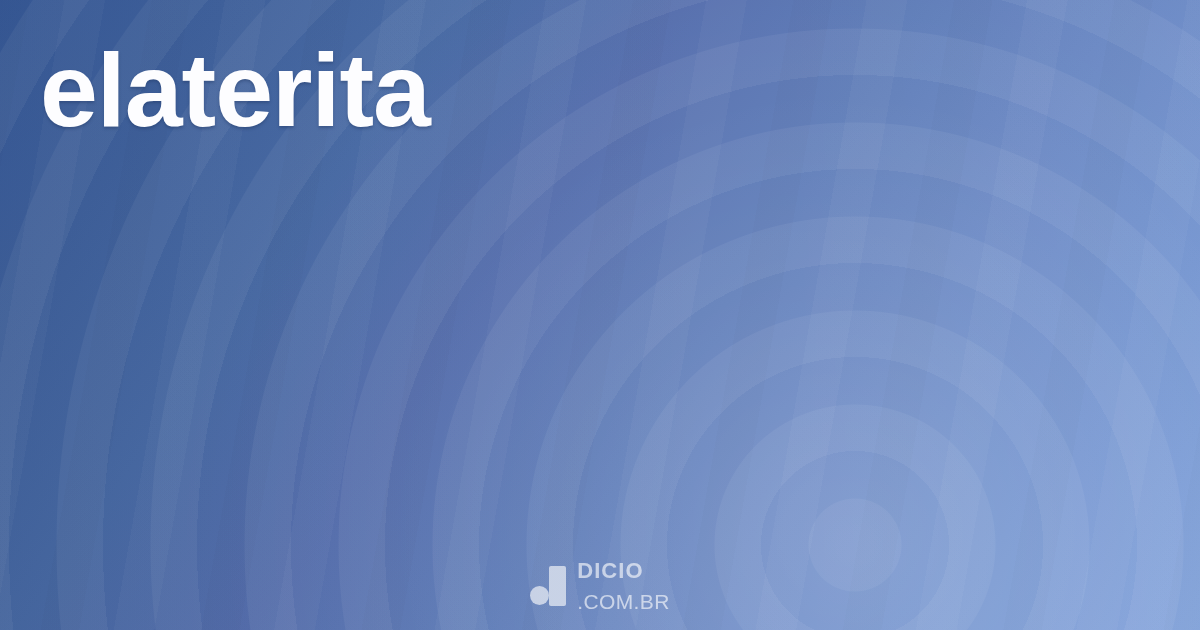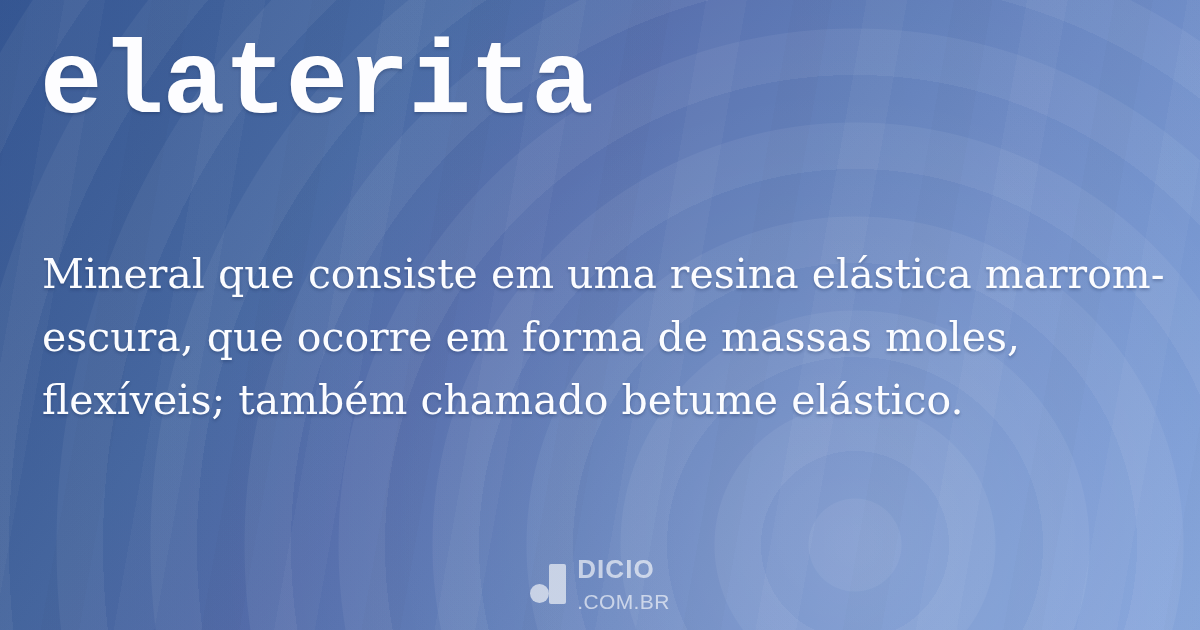--- a/index.html
+++ b/index.html
@@ -91,23 +91,23 @@
   .content {
     position: absolute;
     left: 0; top: 0;
     width: 1200px;
     height: 630px;
   }
 
   .headword {
     position: absolute;
     left: 40px;
-    top: 26px;
+    top: 32px;
     margin: 0;
-    font-family: Liberation Mono, monospace;
+    font-family: Liberation Sans, sans-serif;
     font-weight: 700;
     font-size: 104px;
     line-height: 1.12;
     letter-spacing: -1px;
     color: #fdfdff;
     text-shadow: 0 2px 3px rgba(22,44,86,0.34);
     white-space: nowrap;
   }
 
   .definition {
@@ -167,21 +167,21 @@
   .brand-text {
     display: flex;
     flex-direction: column;
     justify-content: center;
     line-height: 1;
   }
 
   .brand-name {
     font-family: "Liberation Sans", sans-serif;
     font-weight: 700;
-    font-size: 26px;
+    font-size: 22px;
     letter-spacing: 1.1px;
     color: #ffffff;
   }
 
   .brand-tld {
     font-family: "Liberation Sans", sans-serif;
     font-weight: 400;
     font-size: 21px;
     letter-spacing: 0.4px;
     color: #ffffff;
@@ -195,21 +195,20 @@
 
   <div class="stripes"></div>
   <div class="glow"></div>
   <div class="rings"></div>
   <div class="vignette"></div>
 
   <div class="content">
 
     <h1 class="headword">elaterita</h1>
 
-    <p class="definition">Mineral que consiste em uma resina elástica marrom-escura, que ocorre em forma de massas moles, flexíveis; também chamado betume elástico.</p>
 
     <div class="brand">
       <div class="brand-mark">
         <span class="dot"></span>
         <span class="bar"></span>
       </div>
       <div class="brand-text">
         <span class="brand-name">DICIO</span>
         <span class="brand-tld">.COM.BR</span>
       </div>

